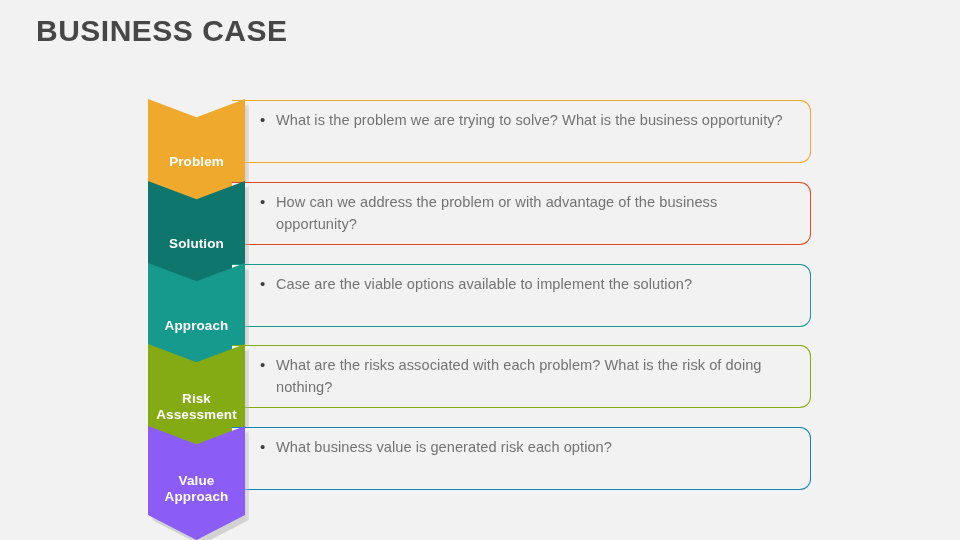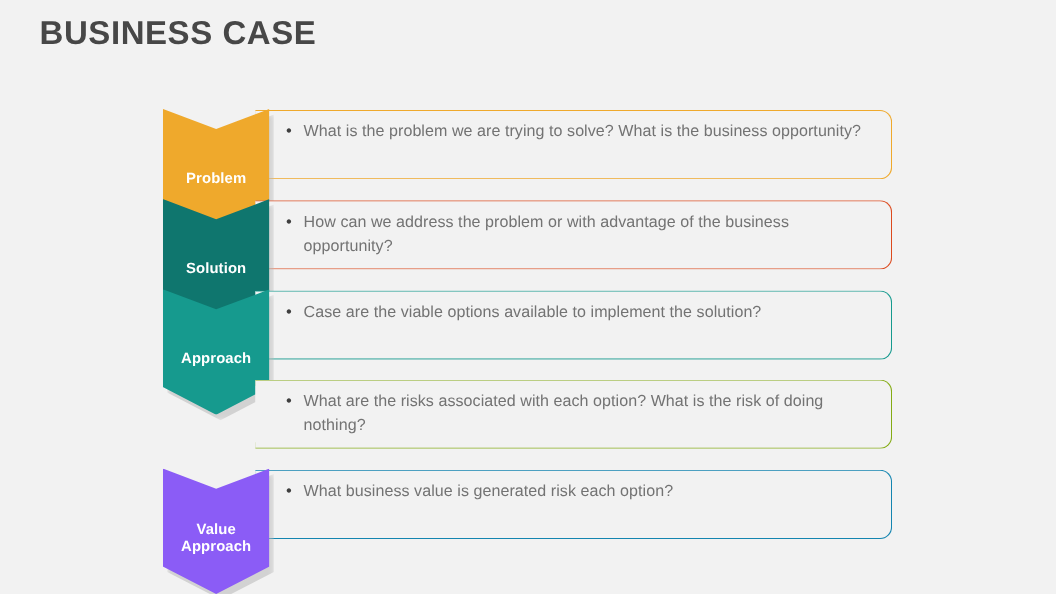--- a/index.html
+++ b/index.html
@@ -200,21 +200,30 @@
             <span>Approach</span>
           </div>
         </div>
       </div>
     </div>
 
     <div class="row" style="top:345px;">
       <div class="panel" style="border-top-color: rgb(132, 171, 20); border-right-color: rgb(132, 171, 20); border-bottom-color: rgb(132, 171, 20); border-left: none;">
         <div class="panel-inner">
           <div class="bullet">•</div>
-          <div class="panel-text">What are the risks associated with each option? What is the risk of doing nothing?</div>
+          <div class="panel-text">What are the risks associated with each problem? What is the risk of doing nothing?</div>
+        </div>
+      </div>
+      <div class="chev-wrap">
+        <div class="chev-shadow"></div>
+        <div class="chev" style="background:#84ab14;">
+          <div class="chev-label">
+            <span>Risk</span>
+            <span>Assessment</span>
+          </div>
         </div>
       </div>
     </div>
 
     <div class="row" style="top:427px;">
       <div class="panel" style="border-top-color: rgb(20, 133, 176); border-right-color: rgb(20, 133, 176); border-bottom-color: rgb(20, 133, 176); border-left: none;">
         <div class="panel-inner">
           <div class="bullet">•</div>
           <div class="panel-text">What business value is generated risk each option?</div>
         </div>

